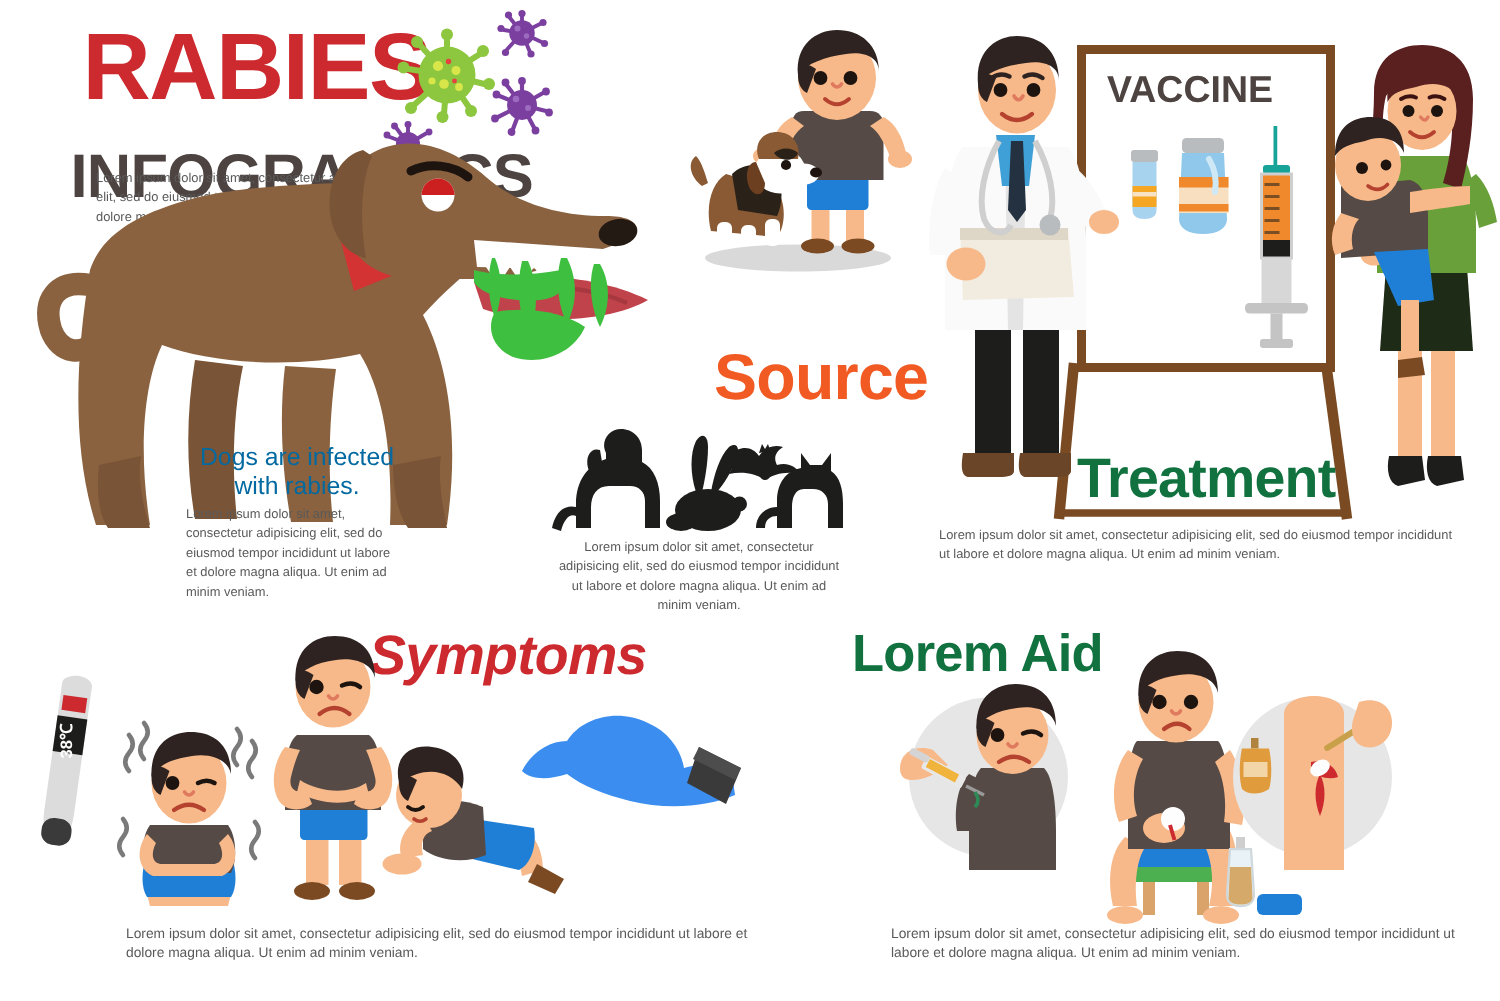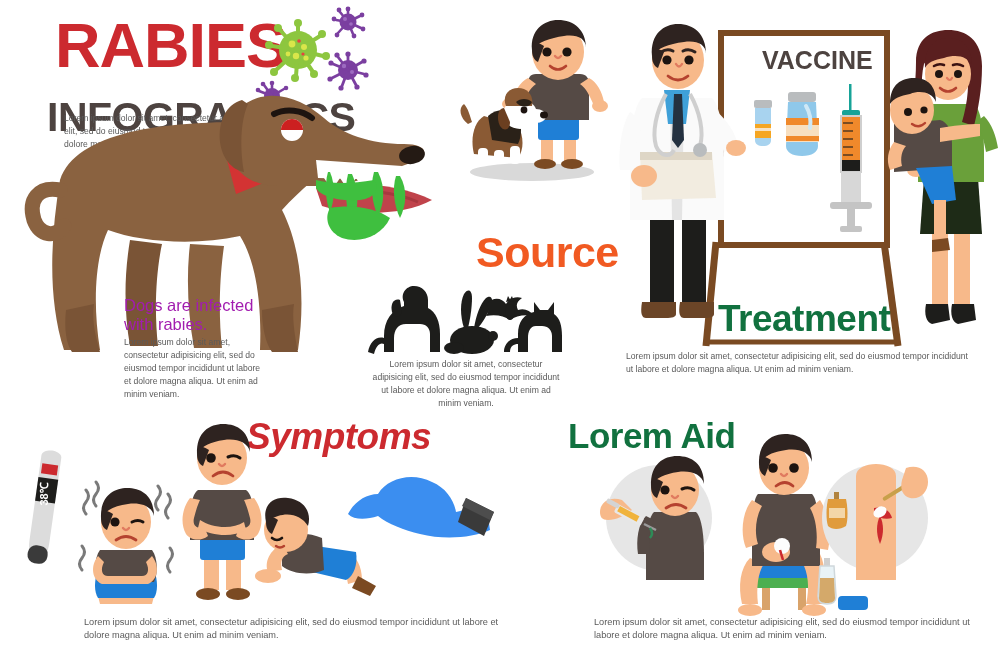--- a/index.html
+++ b/index.html
@@ -9,22 +9,22 @@
 
   
   .title-rabies{font-size:63px;font-weight:700;color:#cc2a2f;letter-spacing:-1px;line-height:0.95;}
   .title-info{font-size:41px;font-weight:700;color:#4d4340;letter-spacing:-0.5px;line-height:1;}
   .body-txt{font-size:9.2px;line-height:1.45;color:#5a5a5a;}
   .body-txt-sm{font-size:8.6px;line-height:1.5;color:#5a5a5a;}
   .head-source{font-size:43px;font-weight:700;color:#f15a22;letter-spacing:-0.5px;margin-left:44px;}
   .head-treat{font-size:37px;font-weight:700;color:#11713f;letter-spacing:-0.5px;text-align:right;}
   .head-symp{font-size:37px;font-weight:700;color:#cc2a2f;letter-spacing:-0.5px;}
   .head-first{font-size:35px;font-weight:700;color:#11713f;letter-spacing:-0.5px;}
-  .lead{font-size:16.5px;line-height:1.15;color:#a21caf;font-weight:400;}
-  .vaccine-label{font-size:25px;font-weight:700;color:#4d4340;letter-spacing:0px;margin-left:24px;}
+  .lead{font-size:16.5px;line-height:1.15;color:#0369a1;font-weight:400;text-align:center;}
+  .vaccine-label{font-size:25px;font-weight:700;color:#4d4340;letter-spacing:0px;}
 
   .greycirc{background:#e6e6e6;border-radius:50%;}
 
   svg{display:block;overflow:visible;}
 </style>
 </head>
 <body>
 
 <div id="stage">
 

